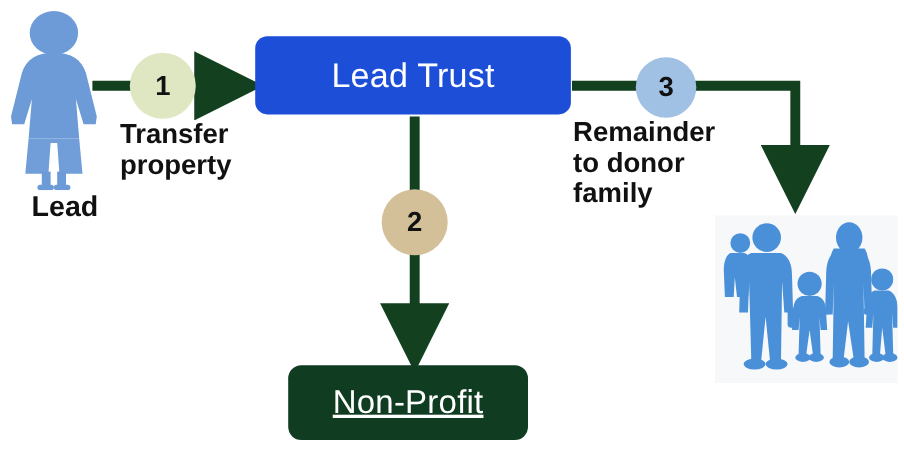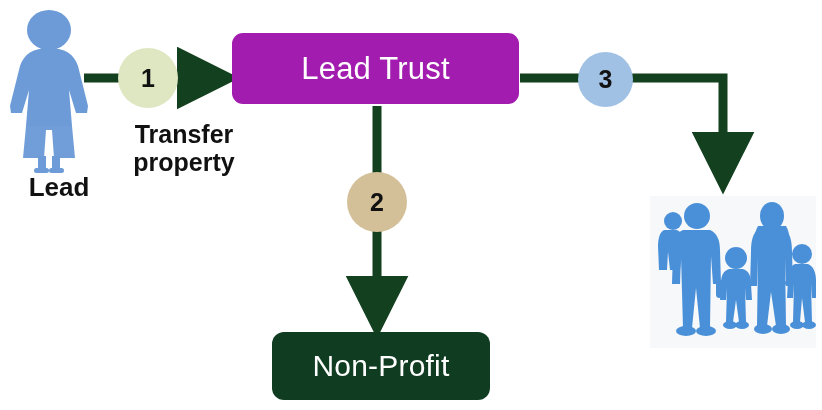--- a/index.html
+++ b/index.html
@@ -27,32 +27,33 @@
     color: #ffffff;
     font-weight: 400;
     letter-spacing: 0.2px;
     box-sizing: border-box;
   }
   #lead-trust-box {
     left: 232px;
     top: 33px;
     width: 287px;
     height: 71px;
-    background: #a21caf;
+    background: #1d4ed8;
     border-radius: 11px;
     font-size: 31px;
   }
   #non-profit-box {
-    left: 272px;
+    left: 262px;
     top: 332px;
     width: 218px;
     height: 68px;
     background: #103d22;
     border-radius: 12px;
     font-size: 30px;
+    text-decoration: underline;
   }
 
   
   .step-circle {
     display: flex;
     align-items: center;
     justify-content: center;
     border-radius: 50%;
     color: #111111;
     font-weight: bold;
@@ -79,22 +80,21 @@
   .step-label {
     color: #111111;
     font-weight: bold;
     font-size: 25px;
     line-height: 1.12;
     white-space: pre-line;
   }
   #label-transfer {
     left: 109px; top: 108px;
     width: 150px;
-    text-align: center;
-    margin-top: 12px;
+    text-align: left;
   }
   #label-remainder {
     left: 521px; top: 106px;
     width: 190px;
     text-align: left;
   }
   #label-donor {
     left: 4px; top: 172px;
     width: 110px;
     text-align: center;
@@ -160,20 +160,23 @@
   <div class="abs step-label" id="label-transfer">Transfer
 property</div>
 
   <div class="abs flow-box" id="lead-trust-box">Lead Trust</div>
 
   <div class="abs step-circle" id="step-2">2</div>
 
   <div class="abs flow-box" id="non-profit-box">Non-Profit</div>
 
   <div class="abs step-circle" id="step-3">3</div>
+  <div class="abs step-label" id="label-remainder">Remainder
+to donor
+family</div>
 
   <svg class="abs" id="family-figure" viewBox="0 0 166 152" xmlns="http://www.w3.org/2000/svg">
     <rect x="0" y="0" width="166" height="152" fill="#f7f8f9"></rect>
     <g fill="#4a90d9">
 
       <circle cx="23" cy="25" r="9"></circle>
       <path d="M14 34 C 10 36 8 42 8 50 L 9 74 L 17 74 L 18 56 L 20 74 L 30 74
                L 33 48 C 33 39 30 34 26 34 Z"></path>
 
       <circle cx="47" cy="20" r="13"></circle>

